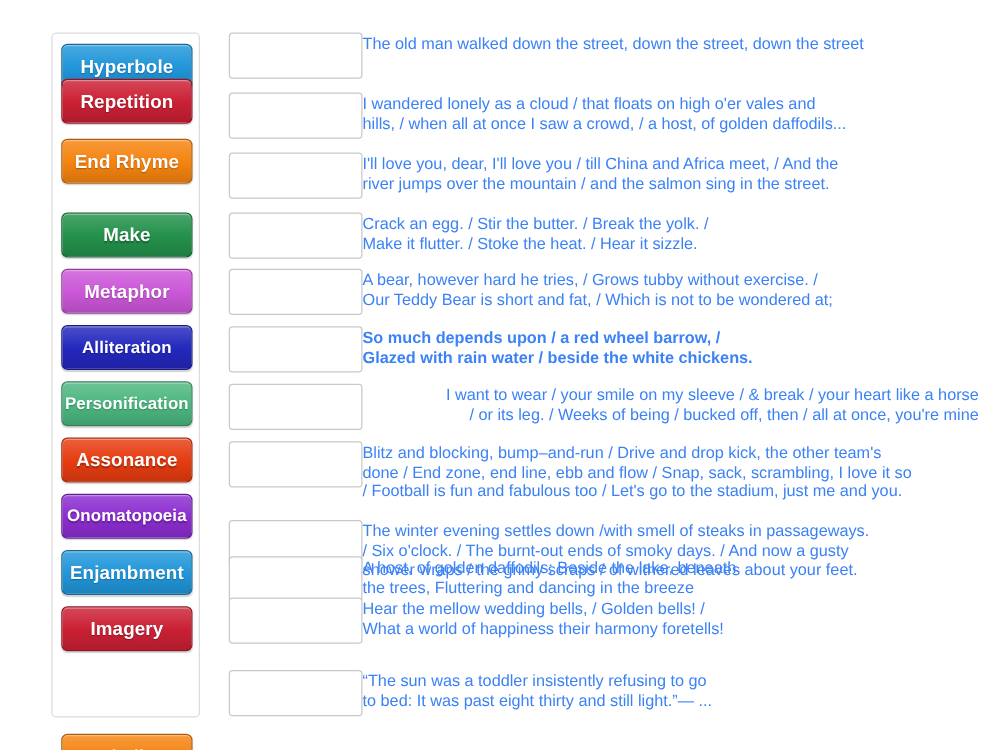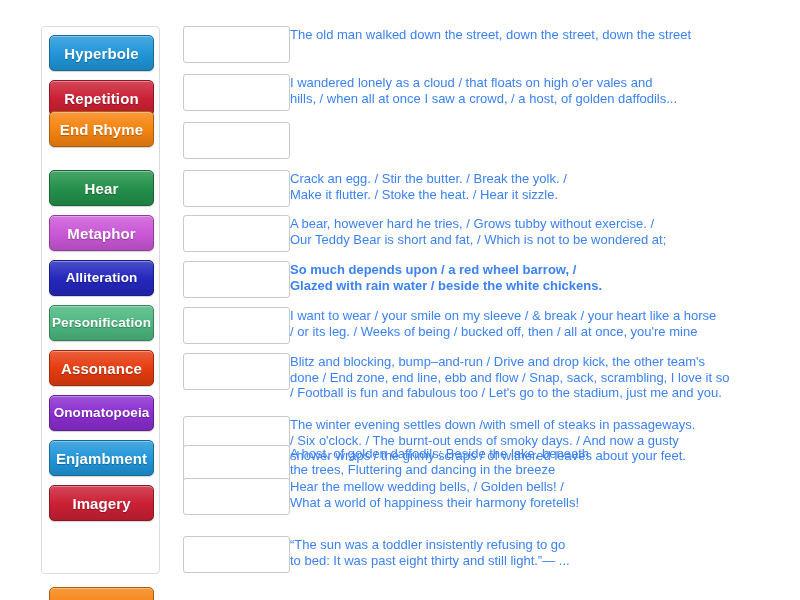--- a/index.html
+++ b/index.html
@@ -97,28 +97,28 @@
 </style>
 </head>
 <body>
 
 <div id="activity">
 
   <div id="tiles-panel">
       <div class="tile" style="top: 8px; background: linear-gradient(rgb(73, 169, 224) 0%, rgb(33, 150, 217) 52%, rgb(28, 129, 187) 100%); border: 1px solid rgb(23, 105, 152); box-shadow: rgba(255, 255, 255, 0.35) 0px 1px 0px inset, rgba(0, 0, 0, 0.18) 0px 1px 1px;">
         <span class="tile-label">Hyperbole</span>
       </div>
-      <div class="tile" style="top: 53px; background: linear-gradient(rgb(212, 72, 89) 0%, rgb(203, 32, 52) 52%, rgb(175, 28, 45) 100%); border: 1px solid rgb(142, 22, 36); box-shadow: rgba(255, 255, 255, 0.35) 0px 1px 0px inset, rgba(0, 0, 0, 0.18) 0px 1px 1px;">
+      <div class="tile" style="top: 36px; background: linear-gradient(rgb(212, 72, 89) 0%, rgb(203, 32, 52) 52%, rgb(175, 28, 45) 100%); border: 1px solid rgb(142, 22, 36); box-shadow: rgba(255, 255, 255, 0.35) 0px 1px 0px inset, rgba(0, 0, 0, 0.18) 0px 1px 1px;">
         <span class="tile-label">Repetition</span>
       </div>
       <div class="tile" style="top: 84px; background: linear-gradient(rgb(247, 154, 59) 0%, rgb(245, 132, 16) 52%, rgb(211, 114, 14) 100%); border: 1px solid rgb(172, 92, 11); box-shadow: rgba(255, 255, 255, 0.35) 0px 1px 0px inset, rgba(0, 0, 0, 0.18) 0px 1px 1px;">
         <span class="tile-label">End Rhyme</span>
       </div>
       <div class="tile" style="top: 143px; background: linear-gradient(rgb(75, 165, 107) 0%, rgb(35, 145, 75) 52%, rgb(30, 125, 65) 100%); border: 1px solid rgb(25, 102, 53); box-shadow: rgba(255, 255, 255, 0.35) 0px 1px 0px inset, rgba(0, 0, 0, 0.18) 0px 1px 1px;">
-        <span class="tile-label">Hear</span>
+        <span class="tile-label">Make</span>
       </div>
       <div class="tile" style="top: 188px; background: linear-gradient(rgb(212, 117, 223) 0%, rgb(203, 87, 216) 52%, rgb(175, 75, 186) 100%); border: 1px solid rgb(142, 61, 151); box-shadow: rgba(255, 255, 255, 0.35) 0px 1px 0px inset, rgba(0, 0, 0, 0.18) 0px 1px 1px;">
         <span class="tile-label">Metaphor</span>
       </div>
       <div class="tile" style="top: 233px; background: linear-gradient(rgb(75, 79, 201) 0%, rgb(36, 40, 189) 52%, rgb(31, 34, 163) 100%); border: 1px solid rgb(25, 28, 132); box-shadow: rgba(255, 255, 255, 0.35) 0px 1px 0px inset, rgba(0, 0, 0, 0.18) 0px 1px 1px;">
         <span class="tile-label shrink">Alliteration</span>
       </div>
       <div class="tile" style="top: 278px; background: linear-gradient(rgb(108, 196, 150) 0%, rgb(76, 183, 127) 52%, rgb(65, 157, 109) 100%); border: 1px solid rgb(53, 128, 89); box-shadow: rgba(255, 255, 255, 0.35) 0px 1px 0px inset, rgba(0, 0, 0, 0.18) 0px 1px 1px; text-align: right;">
         <span class="tile-label shrink">Personification</span>
       </div>
@@ -144,37 +144,39 @@
         <div class="drop-slot"></div>
         <div class="prompt">The old man walked down the street, down the street, down the street</div>
       </div>
       <div class="row" style="top: 48px;">
         <div class="drop-slot"></div>
         <div class="prompt">I wandered lonely as a cloud / that floats on high o'er vales and
 hills, / when all at once I saw a crowd, / a host, of golden daffodils...</div>
       </div>
       <div class="row" style="top: 96px;">
         <div class="drop-slot"></div>
+        <div class="prompt">I'll love you, dear, I'll love you / till China and Africa meet, / And the
+river jumps over the mountain / and the salmon sing in the street.</div>
       </div>
       <div class="row" style="top: 144px;">
         <div class="drop-slot"></div>
         <div class="prompt">Crack an egg. / Stir the butter. / Break the yolk. /
 Make it flutter. / Stoke the heat. / Hear it sizzle.</div>
       </div>
       <div class="row" style="top: 189px;">
         <div class="drop-slot"></div>
         <div class="prompt">A bear, however hard he tries, / Grows tubby without exercise. /
 Our Teddy Bear is short and fat, / Which is not to be wondered at;</div>
       </div>
       <div class="row" style="top: 235px; font-weight: bold;">
         <div class="drop-slot"></div>
         <div class="prompt">So much depends upon / a red wheel barrow, /
 Glazed with rain water / beside the white chickens.</div>
       </div>
-      <div class="row" style="top: 281px;">
+      <div class="row" style="top: 281px; text-align: right;">
         <div class="drop-slot"></div>
         <div class="prompt">I want to wear / your smile on my sleeve / &amp; break / your heart like a horse
 / or its leg. / Weeks of being / bucked off, then / all at once, you're mine</div>
       </div>
       <div class="row" style="top: 327px;">
         <div class="drop-slot"></div>
         <div class="prompt">Blitz and blocking, bump–and-run / Drive and drop kick, the other team's
 done / End zone, end line, ebb and flow / Snap, sack, scrambling, I love it so
 / Football is fun and fabulous too / Let's go to the stadium, just me and you.</div>
       </div>

